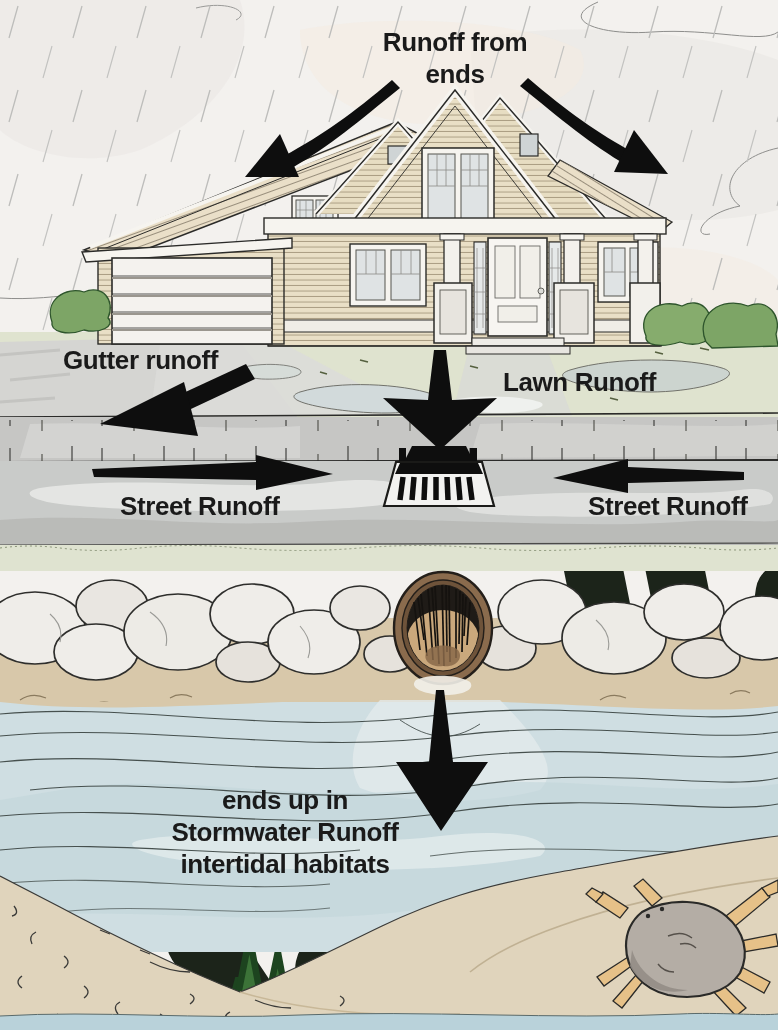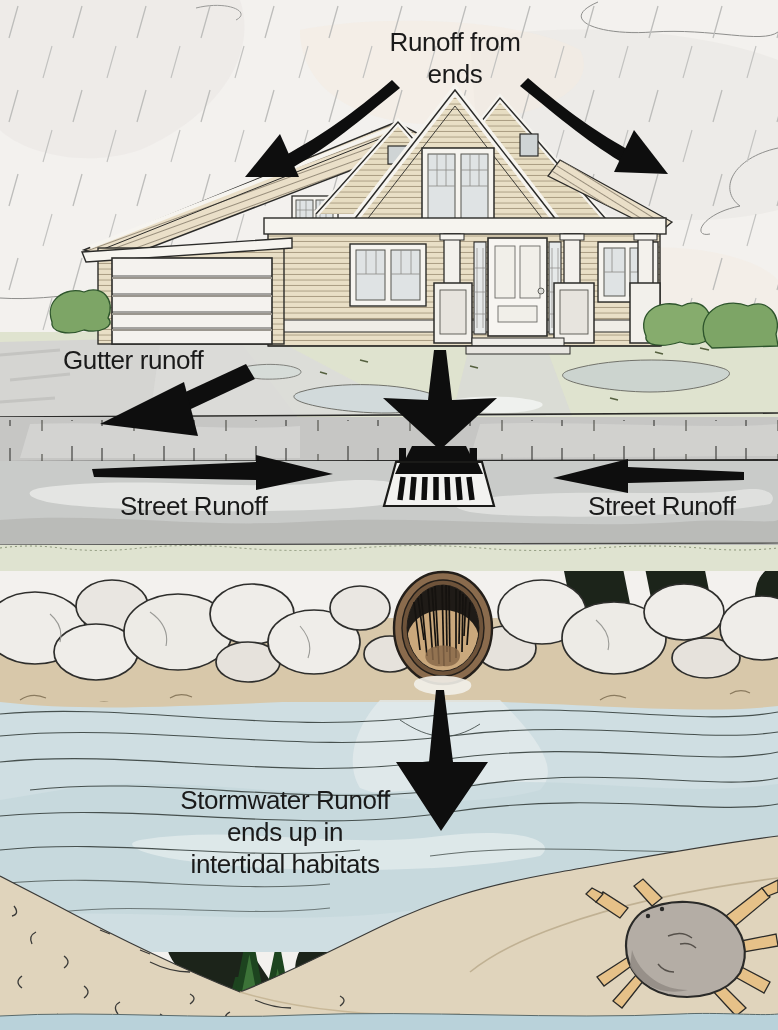--- a/index.html
+++ b/index.html
@@ -7,21 +7,21 @@
     position:relative;
     width:778px;height:1030px;
     overflow:hidden;
     background:#f3f1ee;
     font-family:"Liberation Sans", sans-serif;
   }
   #art{position:absolute;left:0;top:0;}
   .label{
     position:absolute;
     color:#1a1a1a;
-    font-weight:normal;
+    font-weight:bold;
     font-size:26px;
     line-height:1.24;
     letter-spacing:-0.4px;
     white-space:nowrap;
   }
   .label.center{text-align:center;white-space:normal;}
   .label .ln{display:block;}
 </style>
 </head>
 <body>
@@ -472,24 +472,25 @@
   </g>
 </svg>
 
 <div class="label center" style="left:305px;top:26px;width:300px;">
   <span class="ln">Runoff from</span>
   <span class="ln">ends</span>
 </div>
 
 <div class="label" style="left:43px;top:344px;margin-left:20px;">Gutter runoff</div>
 
+<div class="label" style="left:503px;top:366px;">Lawn Runoff</div>
 
 <div class="label" style="left:120px;top:490px;">Street Runoff</div>
 
 <div class="label" style="left:588px;top:490px;">Street Runoff</div>
 
 <div class="label center" style="left:150px;top:784px;width:270px;">
+  <span class="ln">ends up in</span>
   <span class="ln">Stormwater Runoff</span>
-  <span class="ln">ends up in</span>
   <span class="ln">intertidal habitats</span>
 </div>
 
 </div>
 
 </body></html>

